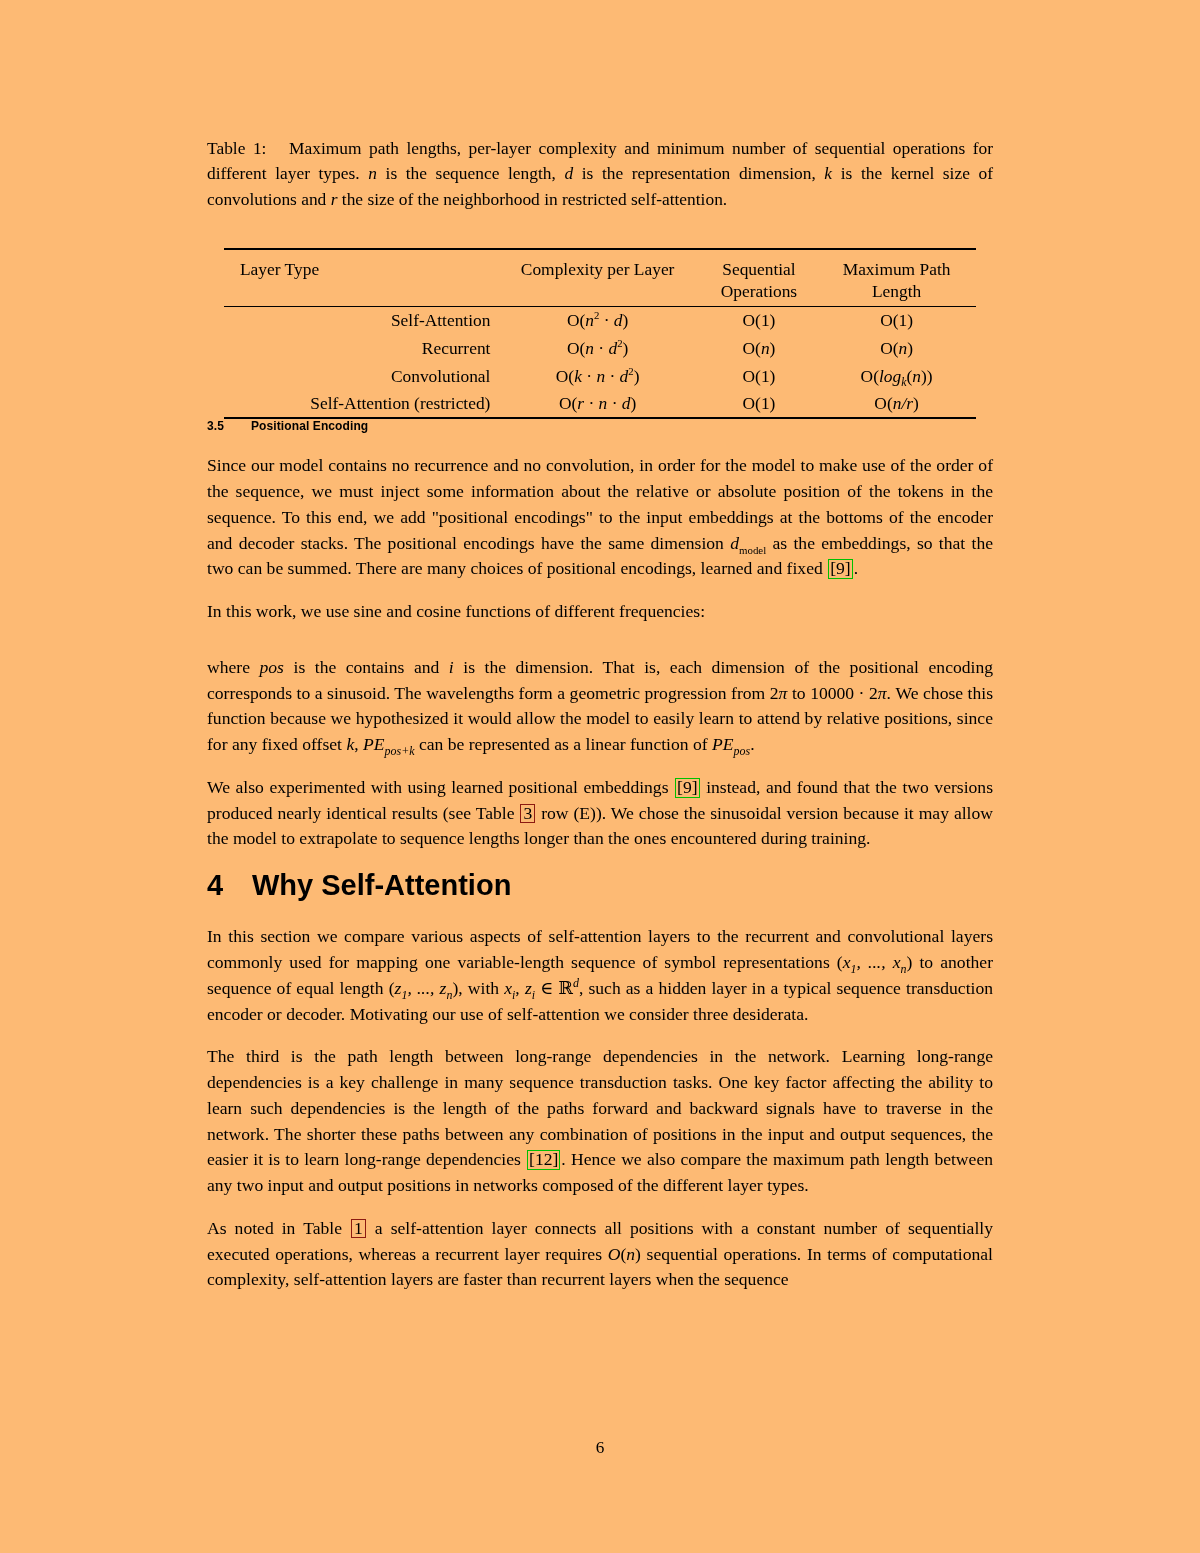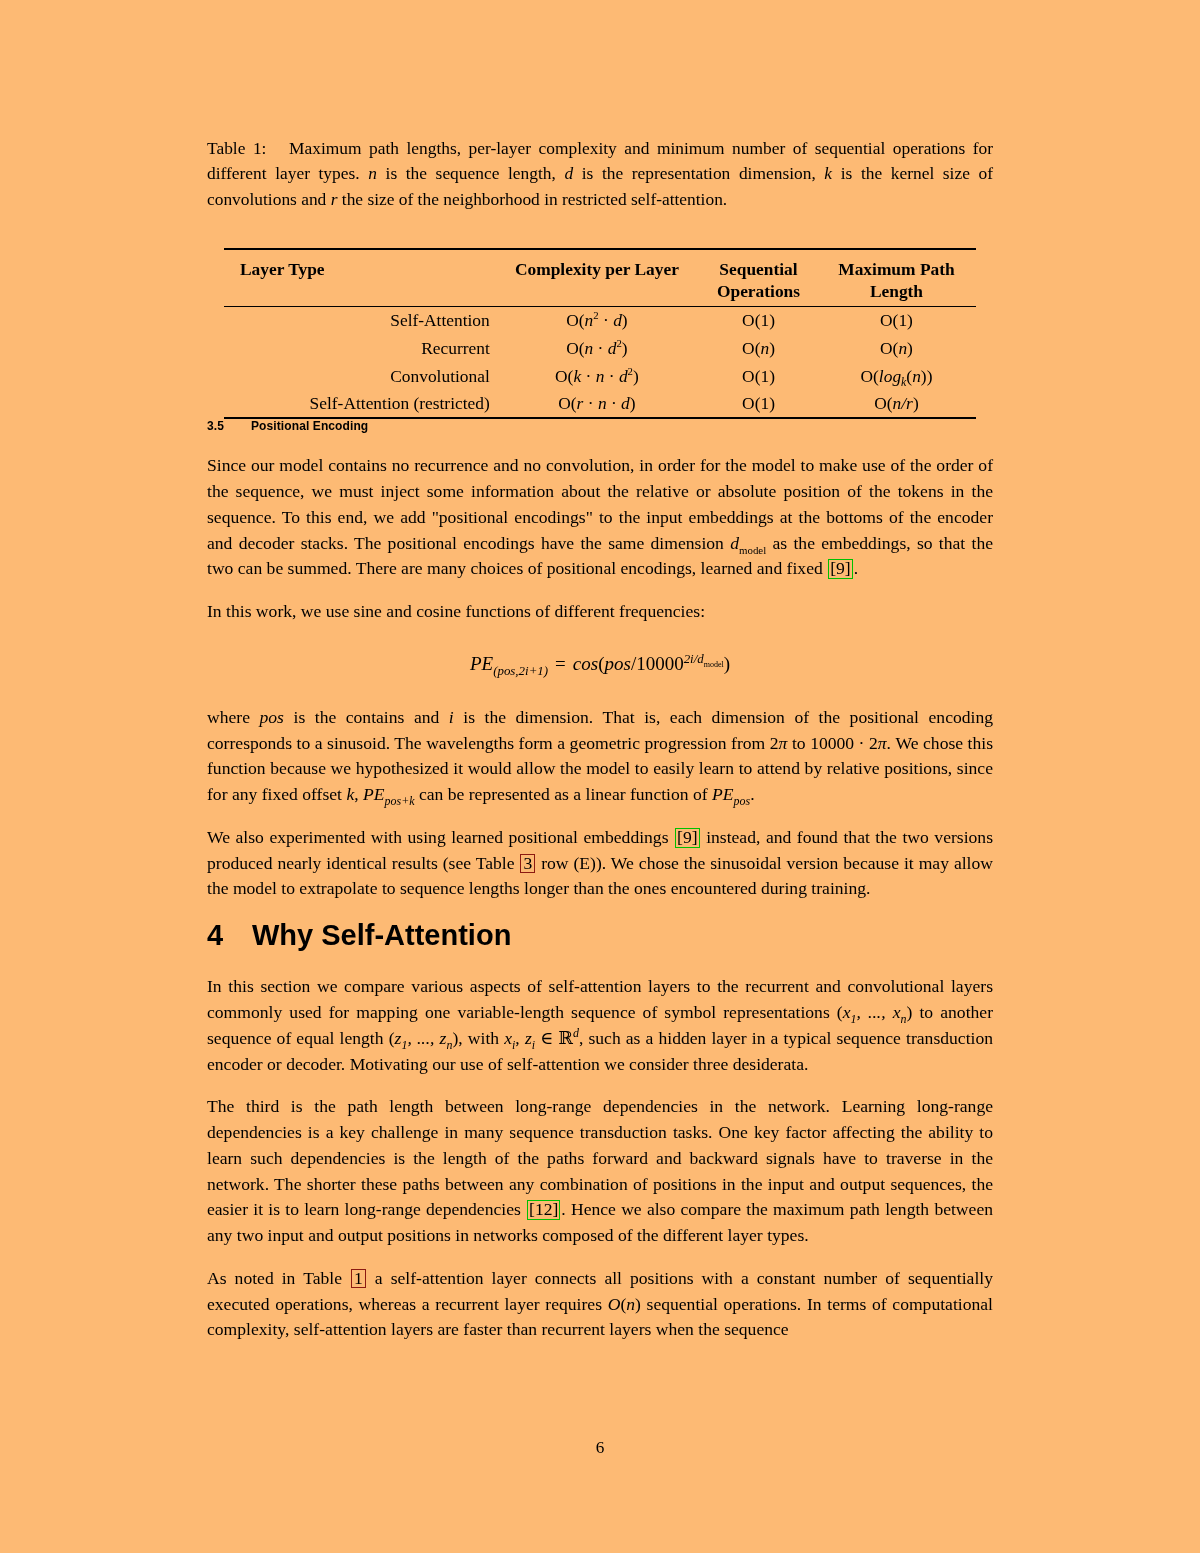--- a/index.html
+++ b/index.html
@@ -90,21 +90,21 @@
     margin: 36px 0 0 0;
     display: flex;
     justify-content: center;
   }
   table.ltab {
     border-collapse: collapse;
     font-size: 17.4px;
     width: 752px;
   }
   table.ltab thead th {
-    font-weight: bold;
+    font-weight: normal;
     text-align: center;
     vertical-align: top;
     padding: 8px 4px 3px 4px;
     line-height: 1.28;
   }
   table.ltab thead th.left {
     text-align: left;
     padding-left: 16px;
   }
   table.ltab tbody td {
@@ -235,23 +235,20 @@
       <span class="m">d</span><sub class="rm">model</sub>
       <span>as the embeddings, so that the two can be summed. There are many choices of positional encodings, learned and fixed</span>
       <a class="cite-link" href="#">[<span>9</span>]</a><span>.</span>
     </p>
 
     <p class="para">
       <span>In this work, we use sine and cosine functions of different frequencies:</span>
     </p>
 
     <div class="eqblock">
-      <div class="eqline">
-        <span class="m">PE</span><sub class="s">(pos,2i+1)</sub><span class="eq">=</span><span class="m">cos</span><span class="m mr">(</span><span class="m">pos</span><span class="m mr">/</span><span class="mr">10000</span><sup class="s">2i/<span class="m">d</span><sub class="rm">model</sub></sup><span class="m mr">)</span>
-      </div>
     </div>
 
     <p class="para">
       <span>where</span>
       <span class="m">pos</span>
       <span>is the contains and</span>
       <span class="m">i</span>
       <span>is the dimension. That is, each dimension of the positional encoding corresponds to a sinusoid. The wavelengths form a geometric progression from</span>
       <span class="mr">2<span class="m">π</span></span>
       <span>to</span>

